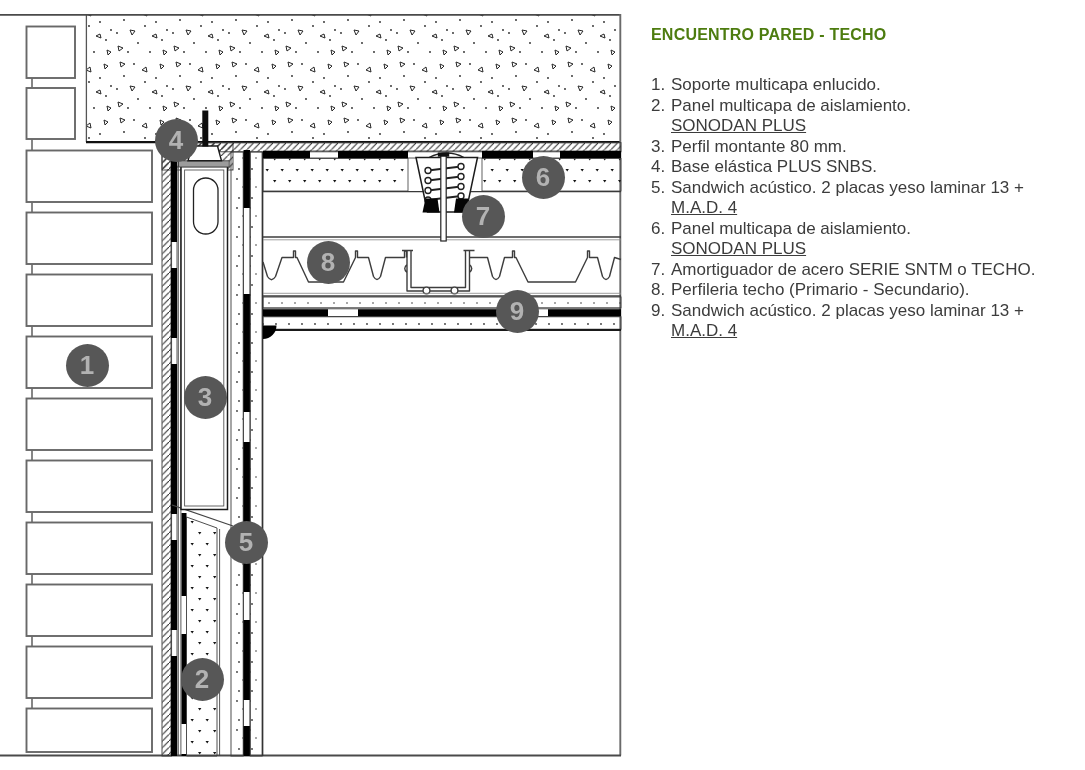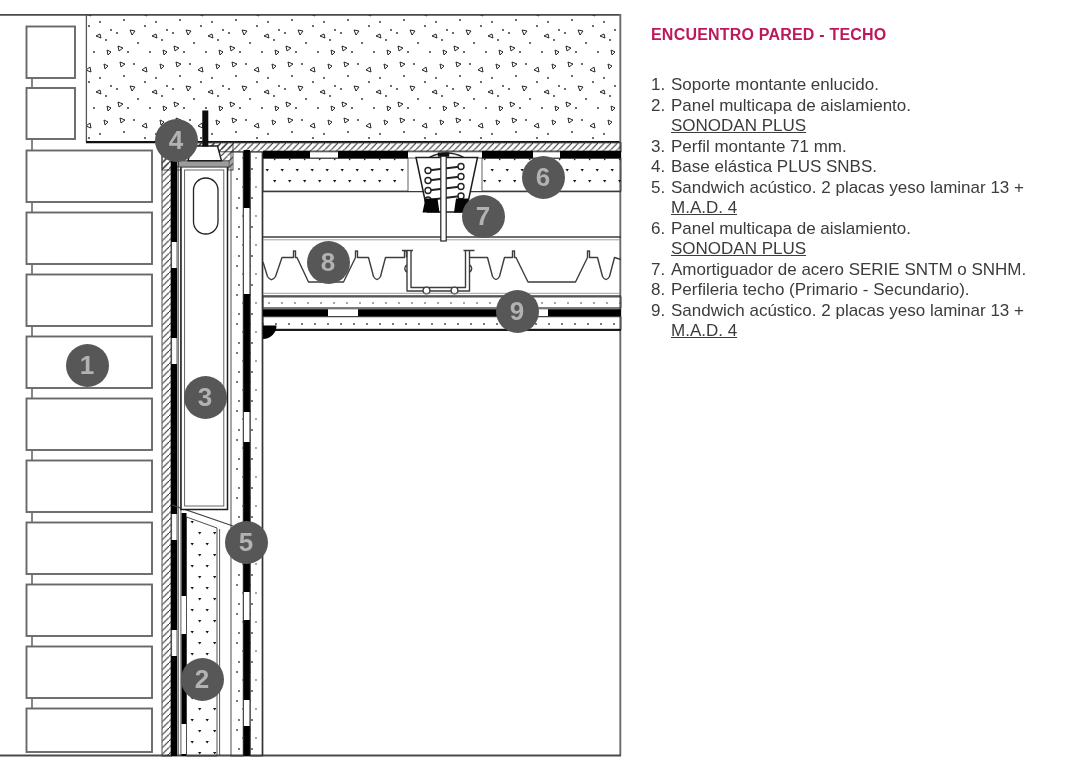--- a/index.html
+++ b/index.html
@@ -9,21 +9,21 @@
   }
   .drawing-svg{position:absolute;left:0;top:0;}
   
   .callout{
     position:absolute;width:43px;height:43px;border-radius:50%;
     background:#575757;color:#b2b2b2;display:flex;align-items:center;justify-content:center;
     font-weight:bold;font-size:26px;line-height:1;user-select:none;
   }
   
   .legend{position:absolute;left:651px;top:26px;width:434px;color:#3c3c3c;}
-  .legend-title{font-size:16px;font-weight:bold;color:#be185d;letter-spacing:.2px;margin:0 0 31px 0;white-space:nowrap;}
+  .legend-title{font-size:16px;font-weight:bold;color:#4d7c0f;letter-spacing:.2px;margin:0 0 31px 0;white-space:nowrap;}
   .legend-item{display:flex;font-size:17px;line-height:20.5px;}
   .legend-item .num{width:20px;flex:0 0 20px;}
   .legend-item .lines{flex:1 1 auto;}
   .legend-item .line1{display:block;white-space:nowrap;}
   .legend-item .line2{display:block;white-space:nowrap;text-decoration:underline;}
   .legend-item .line2:empty{display:none;}
 </style>
 </head>
 <body>
 
@@ -248,34 +248,34 @@
   <div class="callout" style="left:495.5px;top:289.5px;">
       <span>9</span>
     </div>
 
   <div class="legend">
     <h1 class="legend-title">ENCUENTRO PARED - TECHO</h1>
 
     <div class="legend-item">
       <span class="num">1.</span>
       <span class="lines">
-          <span class="line1">Soporte montante enlucido.</span>
+          <span class="line1">Soporte multicapa enlucido.</span>
         </span>
     </div>
     <div class="legend-item">
       <span class="num">2.</span>
       <span class="lines">
           <span class="line1">Panel multicapa de aislamiento.</span>
           <span class="line2">SONODAN PLUS</span>
         </span>
     </div>
     <div class="legend-item">
       <span class="num">3.</span>
       <span class="lines">
-          <span class="line1">Perfil montante 71 mm.</span>
+          <span class="line1">Perfil montante 80 mm.</span>
         </span>
     </div>
     <div class="legend-item">
       <span class="num">4.</span>
       <span class="lines">
           <span class="line1">Base elástica PLUS SNBS.</span>
         </span>
     </div>
     <div class="legend-item">
       <span class="num">5.</span>
@@ -287,21 +287,21 @@
     <div class="legend-item">
       <span class="num">6.</span>
       <span class="lines">
           <span class="line1">Panel multicapa de aislamiento.</span>
           <span class="line2">SONODAN PLUS</span>
         </span>
     </div>
     <div class="legend-item">
       <span class="num">7.</span>
       <span class="lines">
-          <span class="line1">Amortiguador de acero SERIE SNTM o SNHM.</span>
+          <span class="line1">Amortiguador de acero SERIE SNTM o TECHO.</span>
         </span>
     </div>
     <div class="legend-item">
       <span class="num">8.</span>
       <span class="lines">
           <span class="line1">Perfileria techo (Primario - Secundario).</span>
         </span>
     </div>
     <div class="legend-item">
       <span class="num">9.</span>

